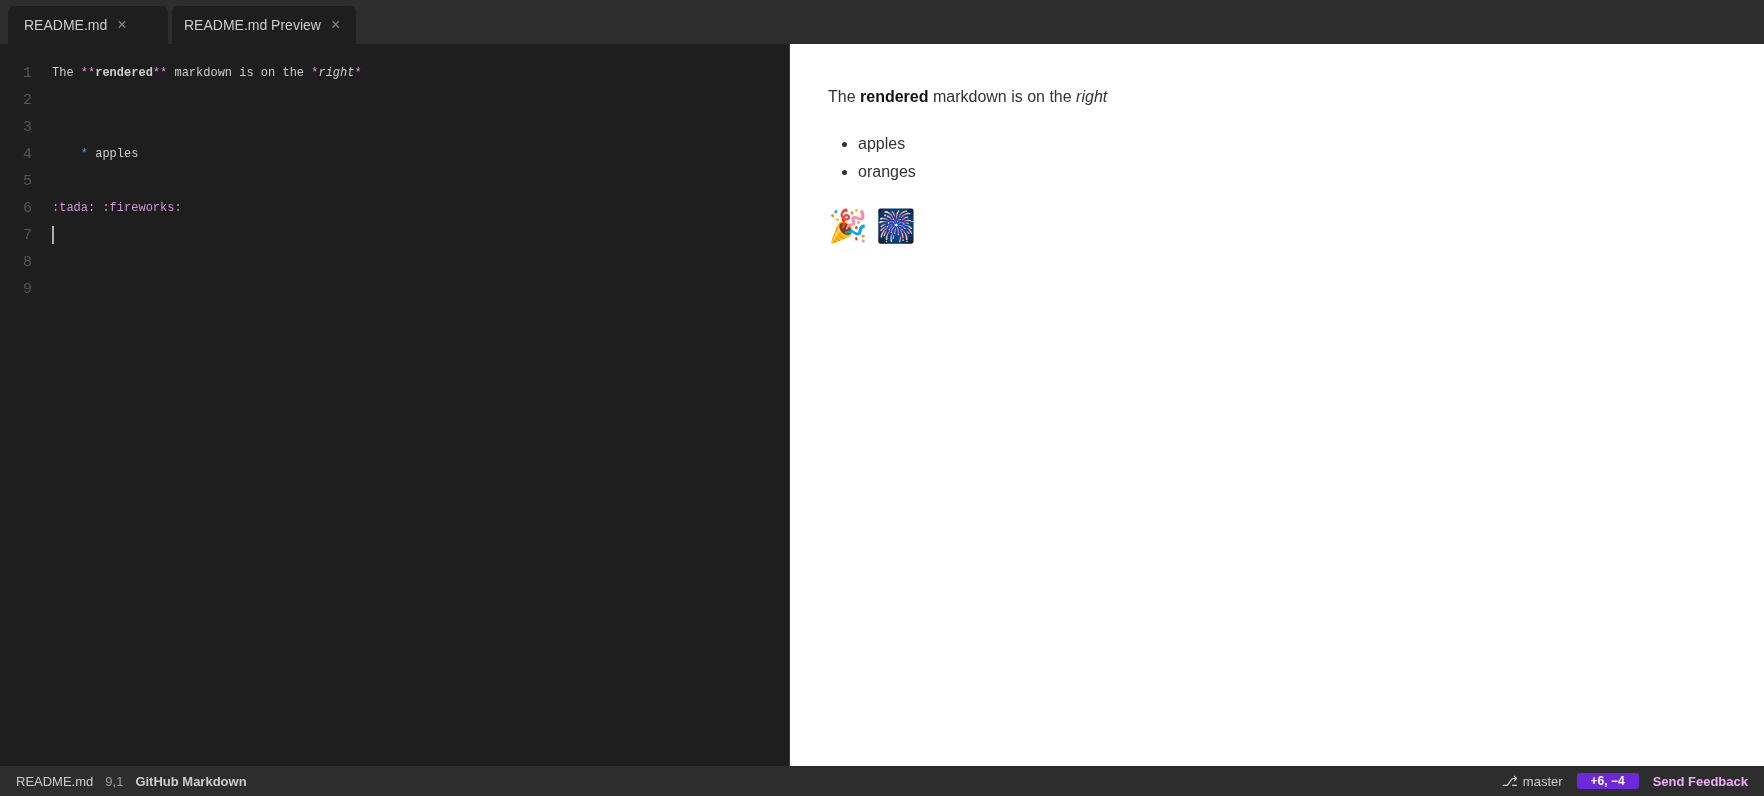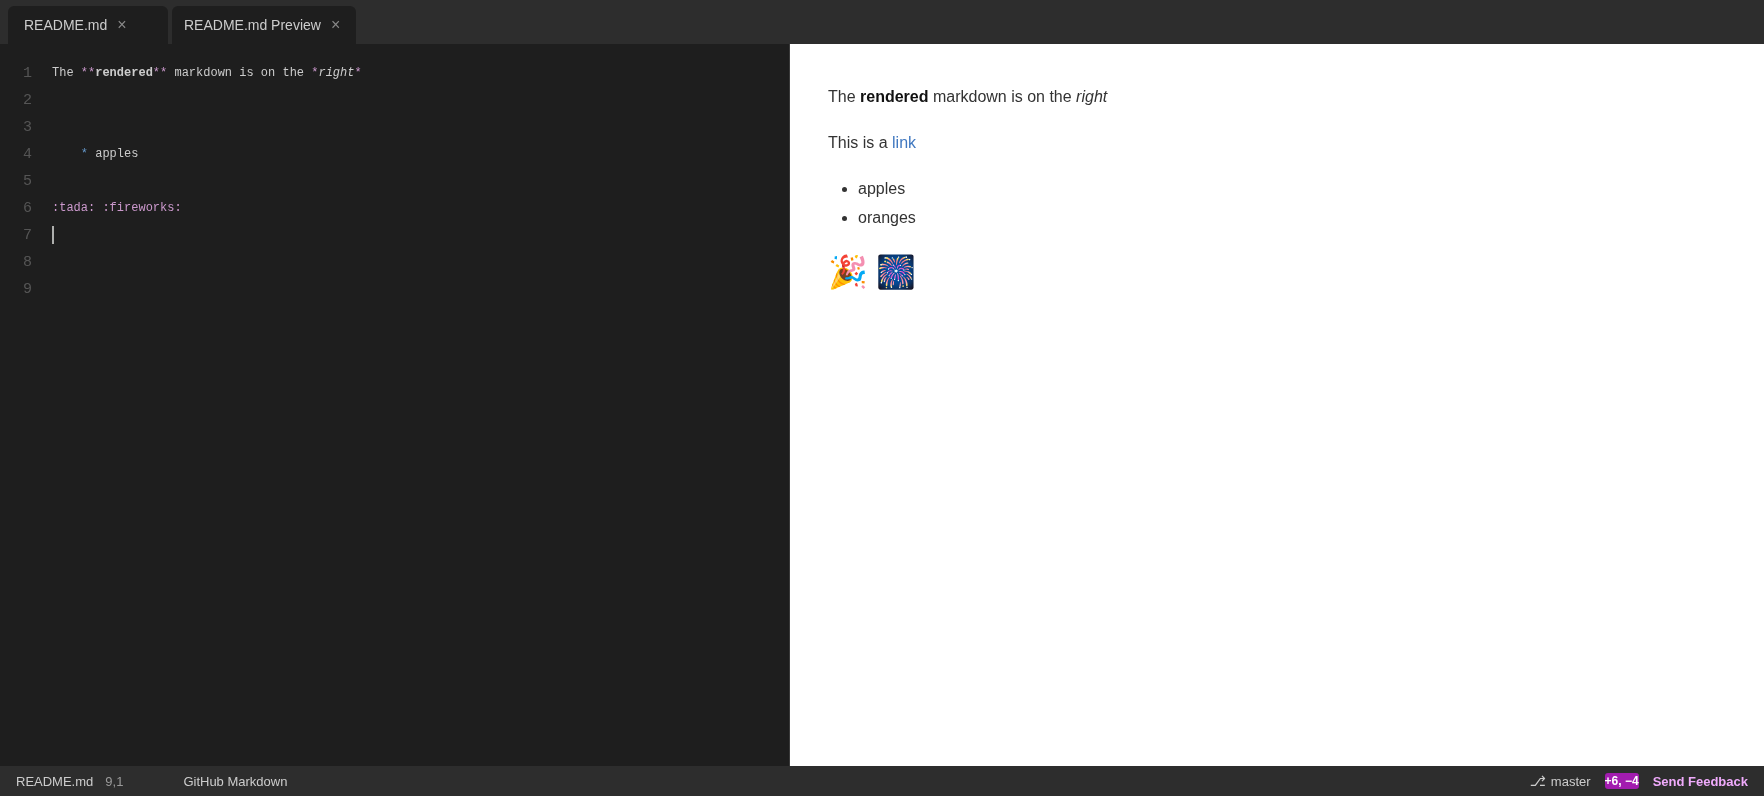--- a/index.html
+++ b/index.html
@@ -227,45 +227,44 @@
     .status-filename {
       color: #cccccc;
     }
 
     .status-position {
       color: #9a9a9a;
     }
 
     .status-language {
       color: #cccccc;
-      font-weight: 400;
-      margin-left: 48px;
+      font-weight: 700;
     }
 
     .status-right {
       display: flex;
       align-items: center;
       gap: 14px;
     }
 
     .status-branch {
       display: flex;
       align-items: center;
       gap: 5px;
       color: #cccccc;
     }
 
     .branch-icon {
       font-size: 14px;
     }
 
     .status-diff {
-      background: #a21caf;
+      background: #6d28d9;
       color: #fff;
-      padding: 1px 0;
+      padding: 1px 14px;
       border-radius: 3px;
       font-size: 12px;
       font-weight: 600;
     }
 
     .status-feedback {
       color: #f0abfc;
       font-weight: 600;
       cursor: pointer;
     }
@@ -319,23 +318,20 @@
         <span class="code-line cursor-line"><span class="cursor"></span></span>
       </div>
     </div>
   </div>
 
   <div class="preview-pane">
     <div class="preview-content">
       <p class="preview-p">
         <span>The </span><b>rendered</b><span> markdown is on the </span><em>right</em>
       </p>
-      <p class="preview-p">
-        <span>This is a </span><a class="preview-link">link</a>
-      </p>
       <ul class="preview-ul">
         <li class="preview-li">apples</li>
         <li class="preview-li">oranges</li>
       </ul>
       <span class="preview-emoji">🎉 🎆</span>
     </div>
   </div>
 
 </div>
 

